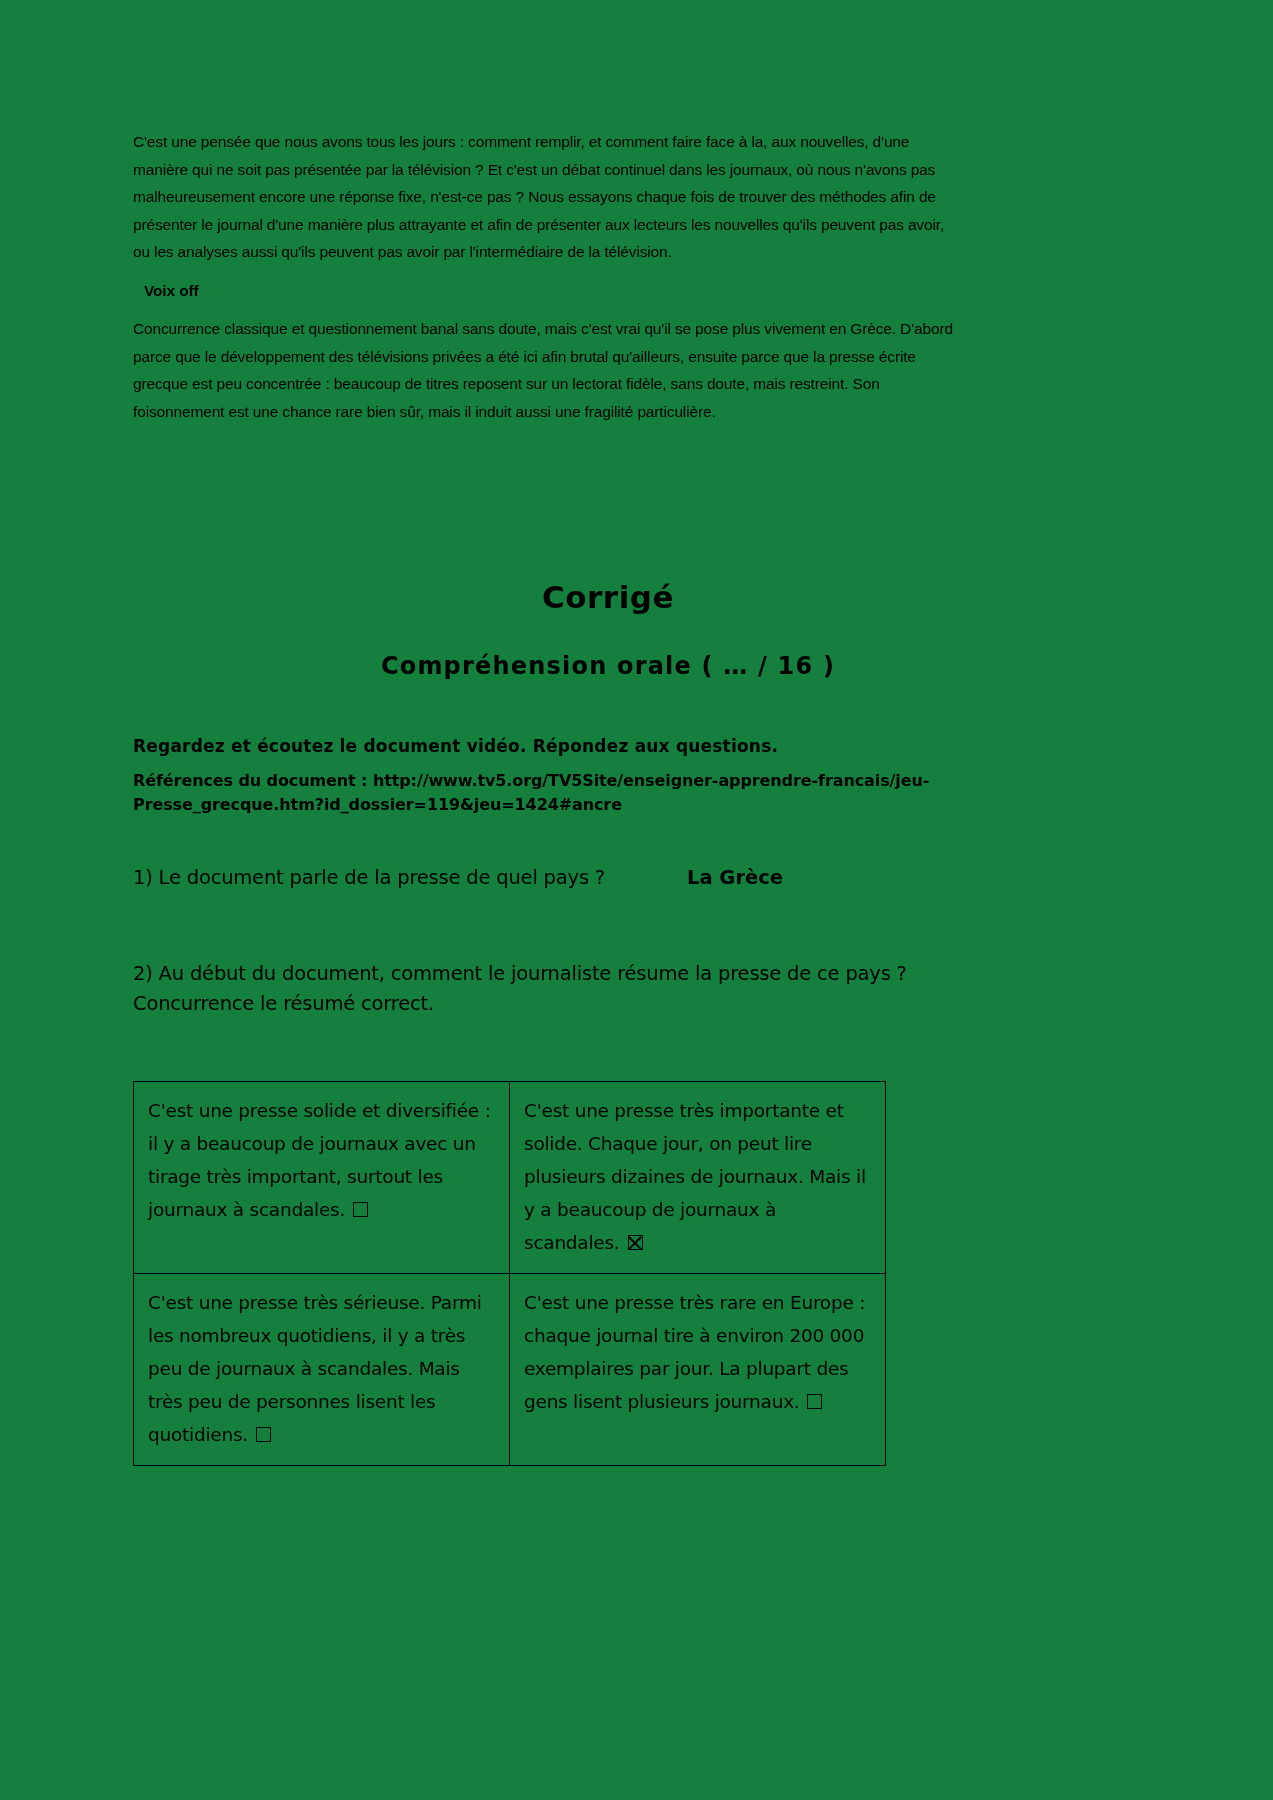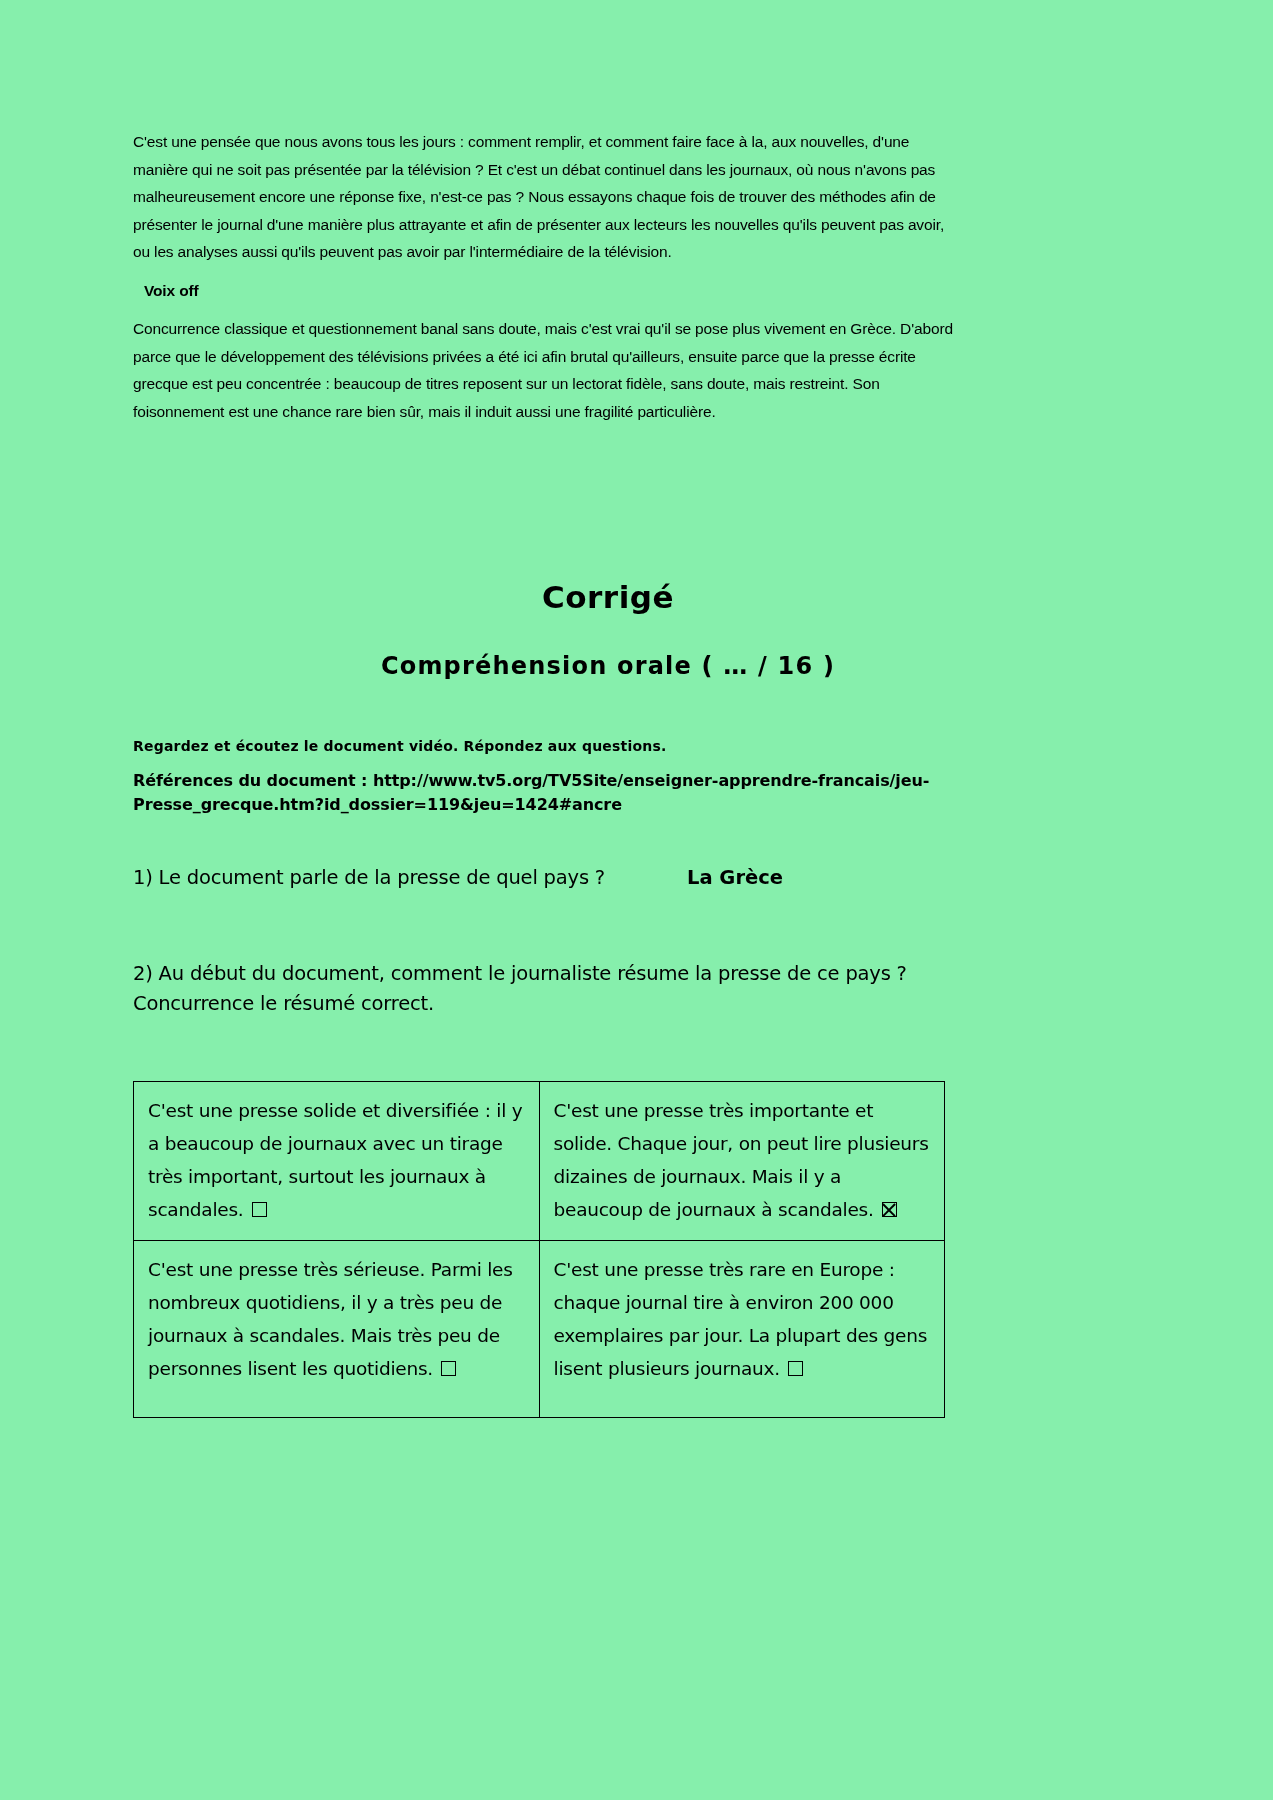--- a/index.html
+++ b/index.html
@@ -12,21 +12,21 @@
     height: 1800px;
     position: relative;
     font-family: "Liberation Sans", sans-serif;
     color: #000000;
   }
   .page {
     position: absolute;
     left: 0; top: 0;
     width: 1273px;
     height: 1800px;
-    background: #86efac;
+    background: #15803d;
   }
   .content {
     position: absolute;
     left: 133px;
     top: 128px;
     width: 950px;
   }
 
   
   .transcript {
@@ -60,21 +60,21 @@
     font-family: "DejaVu Sans", sans-serif;
     font-weight: bold;
     font-size: 24px;
     line-height: 42px;
     letter-spacing: 1.2px;
   }
   .instruction {
     margin-top: 44px;
     font-family: "DejaVu Sans", sans-serif;
     font-weight: bold;
-    font-size: 14px;
+    font-size: 17px;
     line-height: 30px;
     letter-spacing: 0.2px;
   }
   .refs {
     margin-top: 8px;
     font-family: "DejaVu Sans", sans-serif;
     font-weight: bold;
     font-size: 16px;
     line-height: 24px;
     letter-spacing: -0.1px;
@@ -101,21 +101,21 @@
   }
   .q2 {
     margin-top: 66px;
   }
   .q2 .qline { display: block; }
 
   
   table.options {
     margin-top: 62px;
     border-collapse: collapse;
-    width: 812px;
+    width: 753px;
     table-layout: fixed;
   }
   table.options td {
     border: 1.6px solid #000000;
     vertical-align: top;
     padding: 12px 14px 14px 14px;
     font-family: "DejaVu Sans", sans-serif;
     font-size: 18.5px;
     line-height: 33px;
     letter-spacing: -0.25px;

